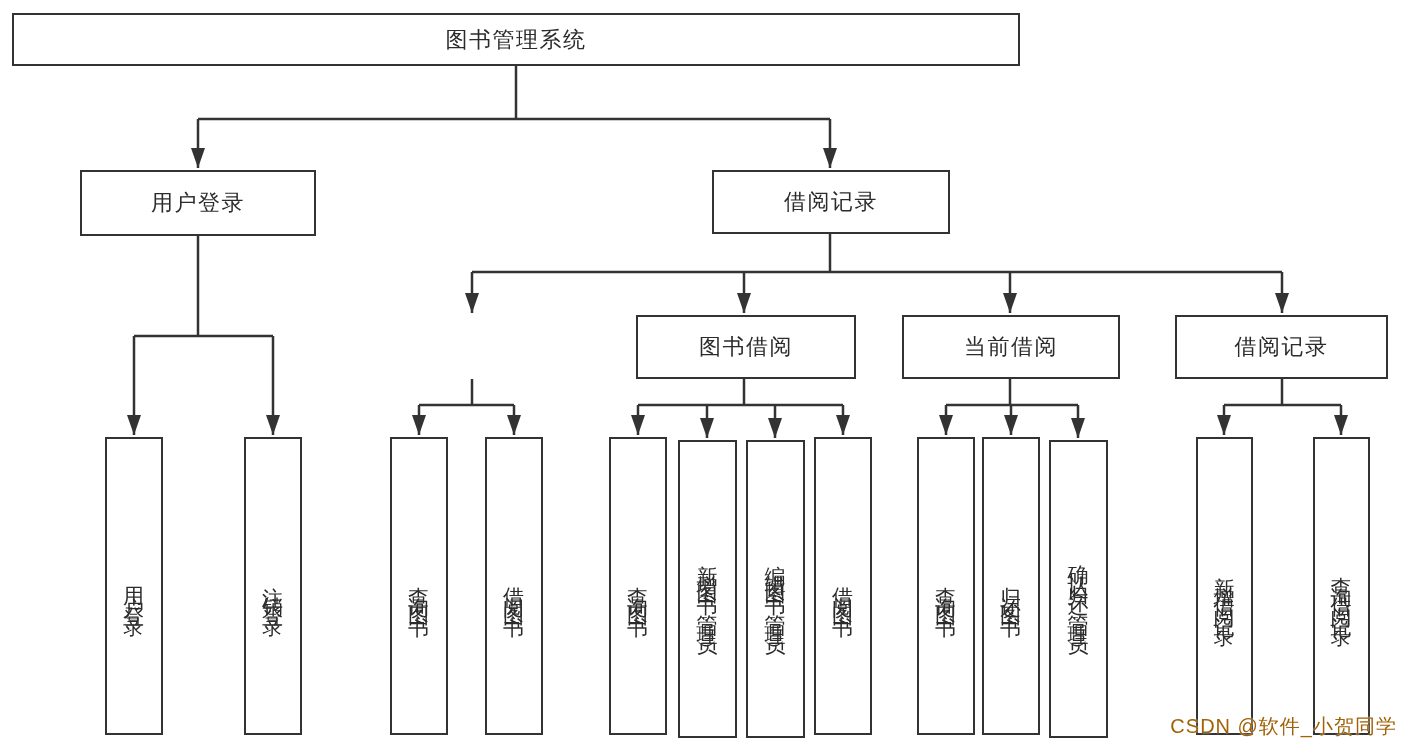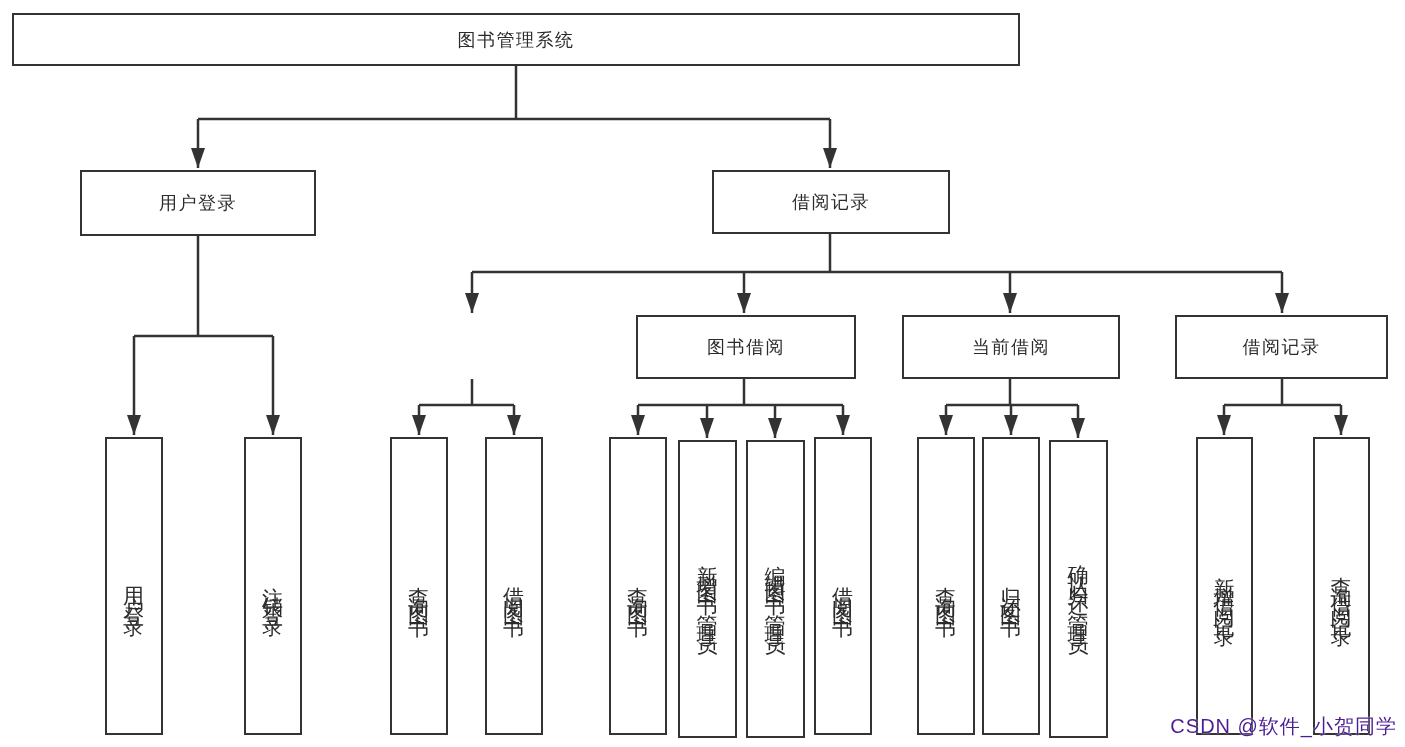--- a/index.html
+++ b/index.html
@@ -20,40 +20,40 @@
     position: absolute;
     box-sizing: border-box;
     border: 2.5px solid #333333;
     background: #ffffff;
     display: flex;
     align-items: center;
     justify-content: center;
     color: #2b2b2b;
   }
   .hlabel {
-    font-size: 18px;
+    font-size: 22px;
     letter-spacing: 1.5px;
     color: #2b2b2b;
     white-space: nowrap;
   }
   .vtext {
     writing-mode: vertical-rl;
     text-orientation: mixed;
     font-size: 21px;
     letter-spacing: 10px;
     color: #2b2b2b;
     line-height: 1;
     padding-top: 8px;
   }
   .watermark {
     position: absolute;
     right: 8px;
     bottom: 7px;
     font-size: 20px;
-    color: #4c1d95;
+    color: #a16207;
     letter-spacing: 1px;
     text-shadow: 0 0 2px #ffffff;
     white-space: nowrap;
     z-index: 5;
   }
 </style>
 </head>
 <body>
 
 <div class="canvas">

